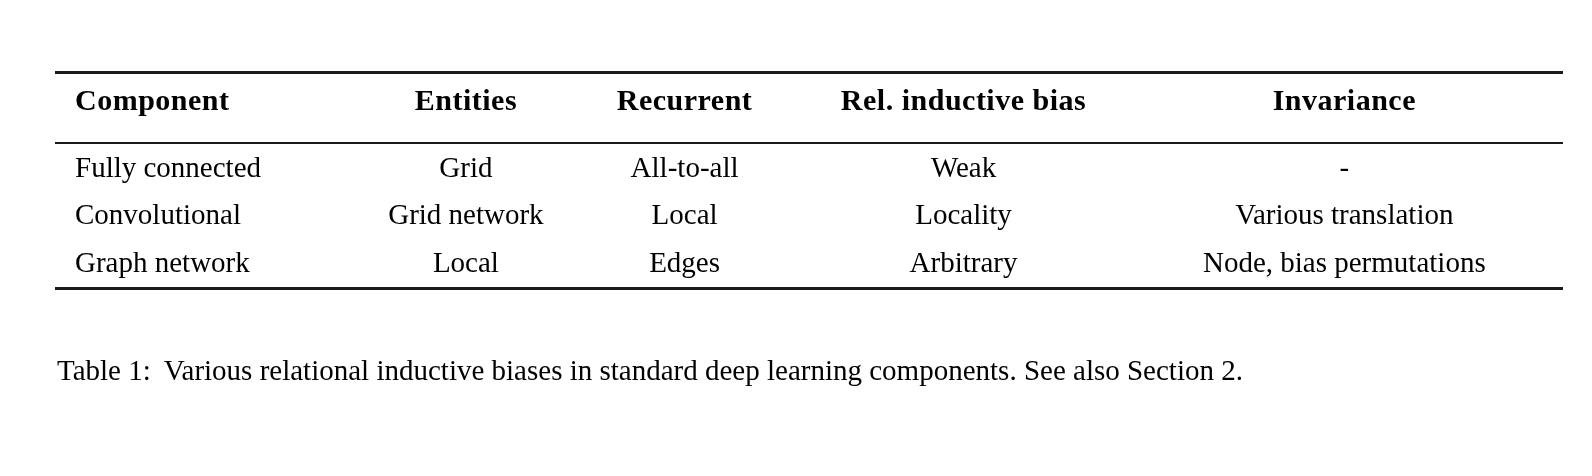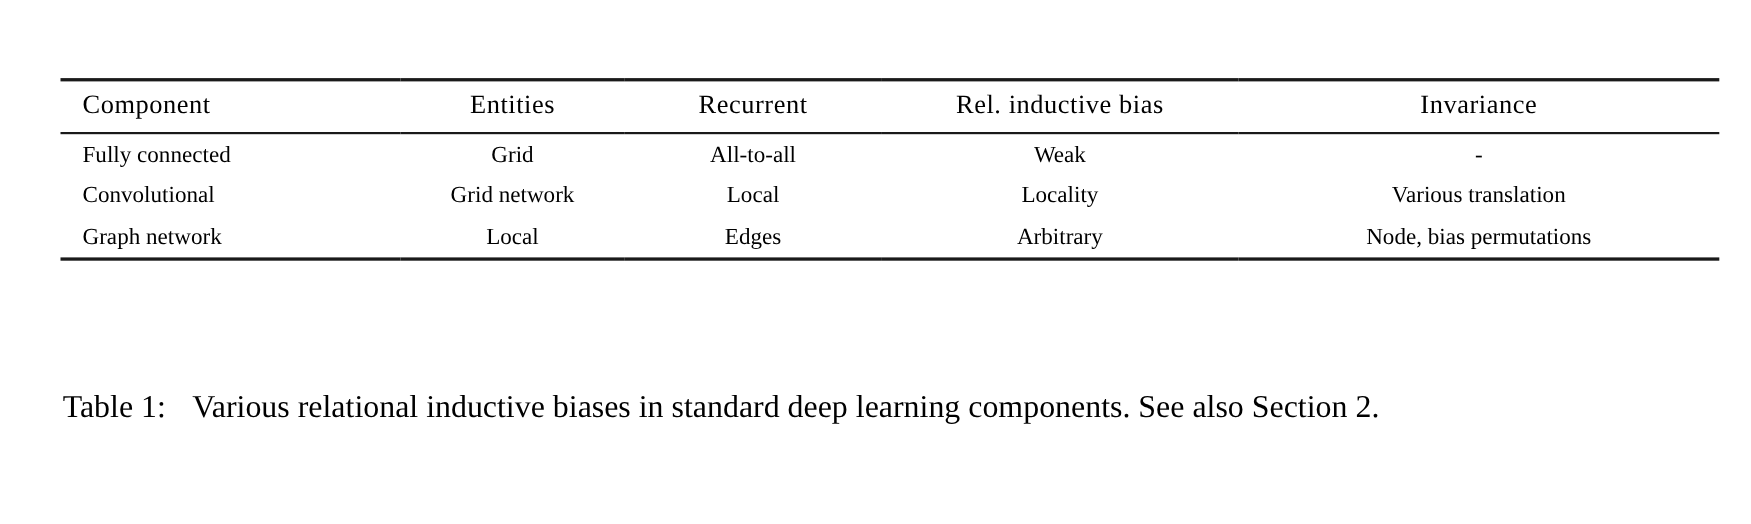--- a/index.html
+++ b/index.html
@@ -25,30 +25,30 @@
   table.booktab {
     width: 100%;
     border-collapse: collapse;
     border-top: 3px solid #1a1a1a;
     border-bottom: 3px solid #1a1a1a;
   }
   table.booktab thead tr {
     border-bottom: 2px solid #1a1a1a;
   }
   table.booktab th {
-    font-weight: normal;
-    font-size: 24px;
+    font-weight: bold;
+    font-size: 30px;
     line-height: 1.25;
     letter-spacing: 0.5px;
-    padding: 7px 0 9px 0;
+    padding: 7px 0 23px 0;
     text-align: center;
     white-space: nowrap;
   }
   table.booktab td {
-    font-size: 21px;
+    font-size: 29px;
     line-height: 1.3;
     padding: 5px 0;
     text-align: center;
     white-space: nowrap;
     margin-top: 16px;
   }
   table.booktab th.left,
   table.booktab td.left {
     text-align: left;
     padding-left: 20px;
@@ -62,21 +62,21 @@
     position: absolute;
     left: 57px;
     top: 352px;
     width: 1508px;
     font-size: 29px;
     line-height: 1.3;
     text-align: left;
     white-space: nowrap;
   }
   .cap-label {
-    margin-right: 24px;
+    margin-right: 13px;
   }
 </style>
 </head>
 <body>
 
 <div class="page">
 
   <div class="table-block">
     <table class="booktab">
       <colgroup>

